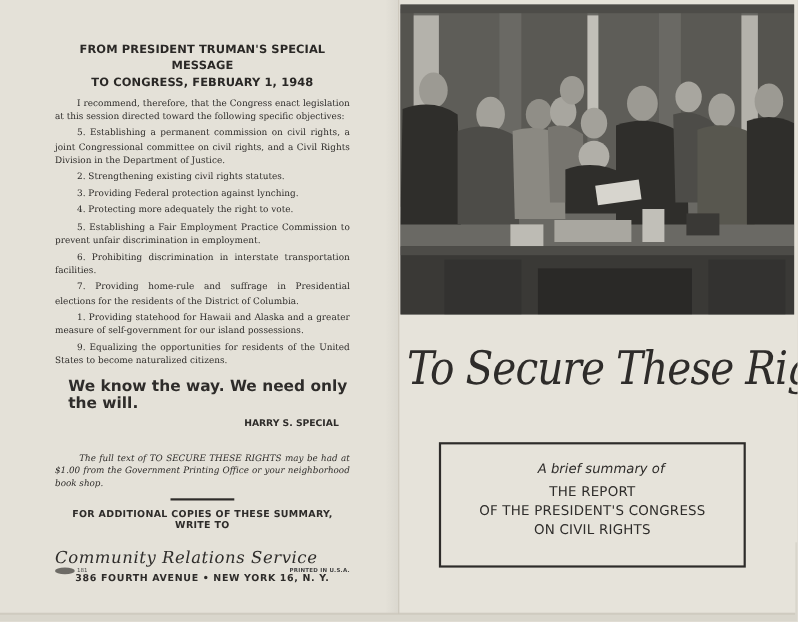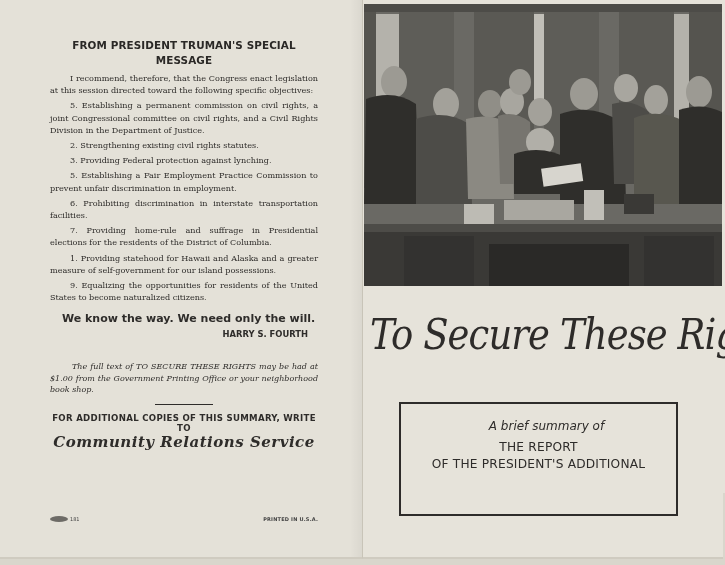--- a/index.html
+++ b/index.html
@@ -7,27 +7,27 @@
   .spread { position:absolute; left:0; top:0; width:725px; height:493px; background:#e6e3da; }
   .page-left { position:absolute; left:0; top:0; width:362px; height:557px; background:#e4e1d8; border-bottom:2px solid #cfcbc0; }
   .page-right { position:absolute; left:362px; top:0; width:360px; height:557px; background:#e6e3da; border-left:1px solid #c8c4b8; border-bottom:2px solid #cfcbc0; }
   .fold-shadow { position:absolute; left:350px; top:0; width:14px; height:557px; background:linear-gradient(to right, rgba(0,0,0,0), rgba(0,0,0,0.05)); }
 
   .lcol { position:absolute; left:50px; top:38px; width:268px; color:#2e2c2a; }
   .head { font-family:"DejaVu Sans", sans-serif; font-weight:bold; font-size:10.4px; text-align:center; line-height:15px; letter-spacing:0.1px; color:#2a2826; }
   .body-text { font-family:"DejaVu Serif", serif; font-size:8.1px; line-height:12.2px; text-align:justify; margin-top:4px; }
   .body-text p { margin:0 0 3px 0; text-indent:20px; }
   .body-text p.item { text-indent:20px; }
-  .quote { font-family:"DejaVu Sans", sans-serif; font-weight:bold; font-size:11px; margin-top:9px; padding-left:12px; }
+  .quote { font-family:"DejaVu Sans", sans-serif; font-weight:bold; font-size:14px; margin-top:9px; padding-left:12px; }
   .sig { font-family:"DejaVu Sans", sans-serif; font-weight:bold; font-size:8.4px; text-align:right; padding-right:10px; margin-top:4px; }
   .note { font-family:"DejaVu Serif", serif; font-style:italic; font-size:8px; line-height:11.5px; margin-top:22px; text-align:justify; }
   .note p { margin:0; text-indent:22px; }
   .rule { width:58px; height:1.5px; background:#2e2c2a; margin:8px auto 8px auto; }
   .copies { font-family:"DejaVu Sans", sans-serif; font-weight:bold; font-size:8.6px; text-align:center; letter-spacing:0.3px; }
-  .crs { font-family:"DejaVu Serif", serif; font-style:italic; font-size:15px; text-align:center; margin-top:0; letter-spacing:0.5px;font-weight:bold; }
+  .crs { font-family:"DejaVu Serif", serif; font-style:italic; font-size:15px; margin-top:15px; letter-spacing:0.5px; }
   .addr { font-family:"DejaVu Sans", sans-serif; font-weight:bold; font-size:8.6px; text-align:center; margin-top:5px; letter-spacing:0.6px; }
   .footer { position:absolute; left:50px; top:516px; width:268px; height:10px; font-family:"DejaVu Sans", sans-serif; font-size:5px; color:#444; }
   .union-bug { position:absolute; left:0; top:0; width:18px; height:6px; border-radius:50%; background:#6d6b66; }
   .union-num { position:absolute; left:20px; top:0; }
   .printed { position:absolute; right:0; top:0; font-weight:bold; letter-spacing:0.2px; }
 
   .photo { position:absolute; left:364px; top:4px; width:358px; height:282px; overflow:hidden; background:#5a5955; }
   .photo svg { display:block; }
 
   .title-script { position:absolute; left:370px; top:302px; width:350px; height:96px; font-family:"DejaVu Serif", serif; font-style:italic; font-size:42px; color:#2e2c2a; letter-spacing:-1px; white-space:nowrap; }
@@ -39,40 +39,43 @@
 </style>
 </head>
 <body>
 
 <div class="spread">
   <div class="page-left">
     <div class="fold-shadow"></div>
     <div class="lcol">
       <div class="head">
         <div>FROM PRESIDENT TRUMAN'S SPECIAL MESSAGE</div>
+        <div>TO CONGRESS, FEBRUARY 1, 1948</div>
       </div>
       <div class="body-text">
         <p>I recommend, therefore, that the Congress enact legislation at this session directed toward the following specific objectives:</p>
         <p class="item">5. Establishing a permanent commission on civil rights, a joint Congressional committee on civil rights, and a Civil Rights Division in the Department of Justice.</p>
         <p class="item">2. Strengthening existing civil rights statutes.</p>
         <p class="item">3. Providing Federal protection against lynching.</p>
+        <p class="item">4. Protecting more adequately the right to vote.</p>
         <p class="item">5. Establishing a Fair Employment Practice Commission to prevent unfair discrimination in employment.</p>
         <p class="item">6. Prohibiting discrimination in interstate transportation facilities.</p>
         <p class="item">7. Providing home-rule and suffrage in Presidential elections for the residents of the District of Columbia.</p>
         <p class="item">1. Providing statehood for Hawaii and Alaska and a greater measure of self-government for our island possessions.</p>
         <p class="item">9. Equalizing the opportunities for residents of the United States to become naturalized citizens.</p>
       </div>
       <div class="quote">We know the way. We need only the will.</div>
-      <div class="sig">HARRY S. FOURTH</div>
+      <div class="sig">HARRY S. SPECIAL</div>
       <div class="note">
         <p>The full text of TO SECURE THESE RIGHTS may be had at $1.00 from the Government Printing Office or your neighborhood book shop.</p>
       </div>
       <div class="rule"></div>
-      <div class="copies">FOR ADDITIONAL COPIES OF THIS SUMMARY, WRITE TO</div>
+      <div class="copies">FOR ADDITIONAL COPIES OF THESE SUMMARY, WRITE TO</div>
       <div class="crs">Community Relations Service</div>
+      <div class="addr">386 FOURTH AVENUE • NEW YORK 16, N. Y.</div>
     </div>
     <div class="footer">
       <span class="union-bug"></span>
       <span class="union-num">181</span>
       <span class="printed">PRINTED IN U.S.A.</span>
     </div>
   </div>
 
   <div class="page-right"></div>
 
@@ -131,16 +134,17 @@
   </div>
 
   <div class="title-script">
     <span>To Secure These Rights</span>
   </div>
 
   <div class="box">
     <div class="brief">A brief summary of</div>
     <div class="report">
       <div>THE REPORT</div>
-      <div>OF THE PRESIDENT'S ADDITIONAL</div>
+      <div>OF THE PRESIDENT'S CONGRESS</div>
+      <div>ON CIVIL RIGHTS</div>
     </div>
   </div>
 </div>
 
 </body></html>

